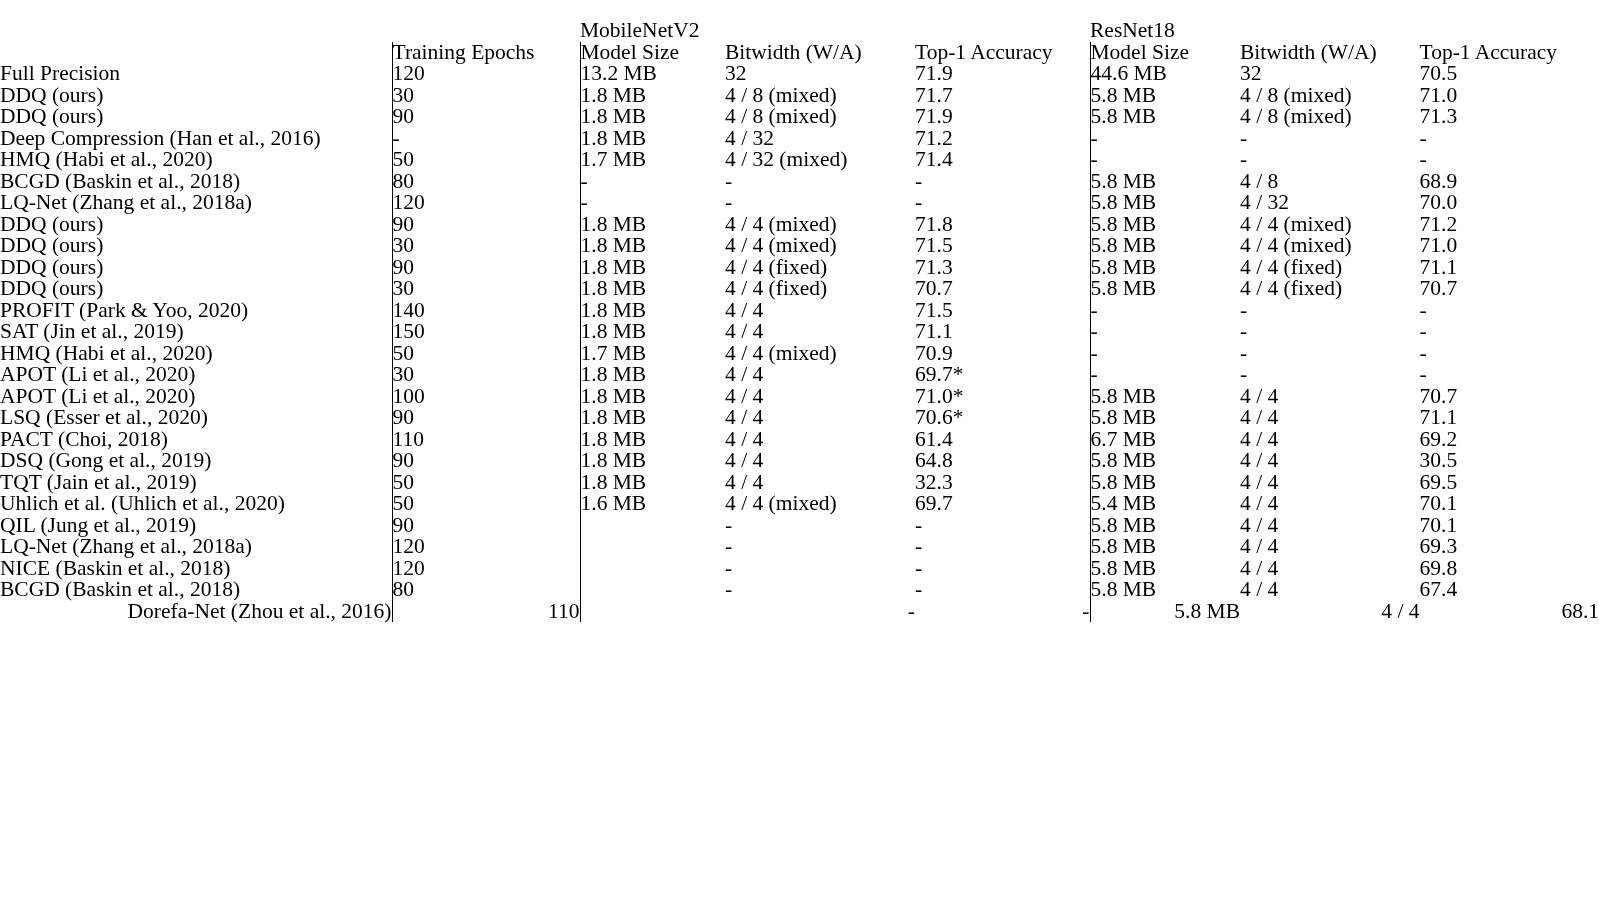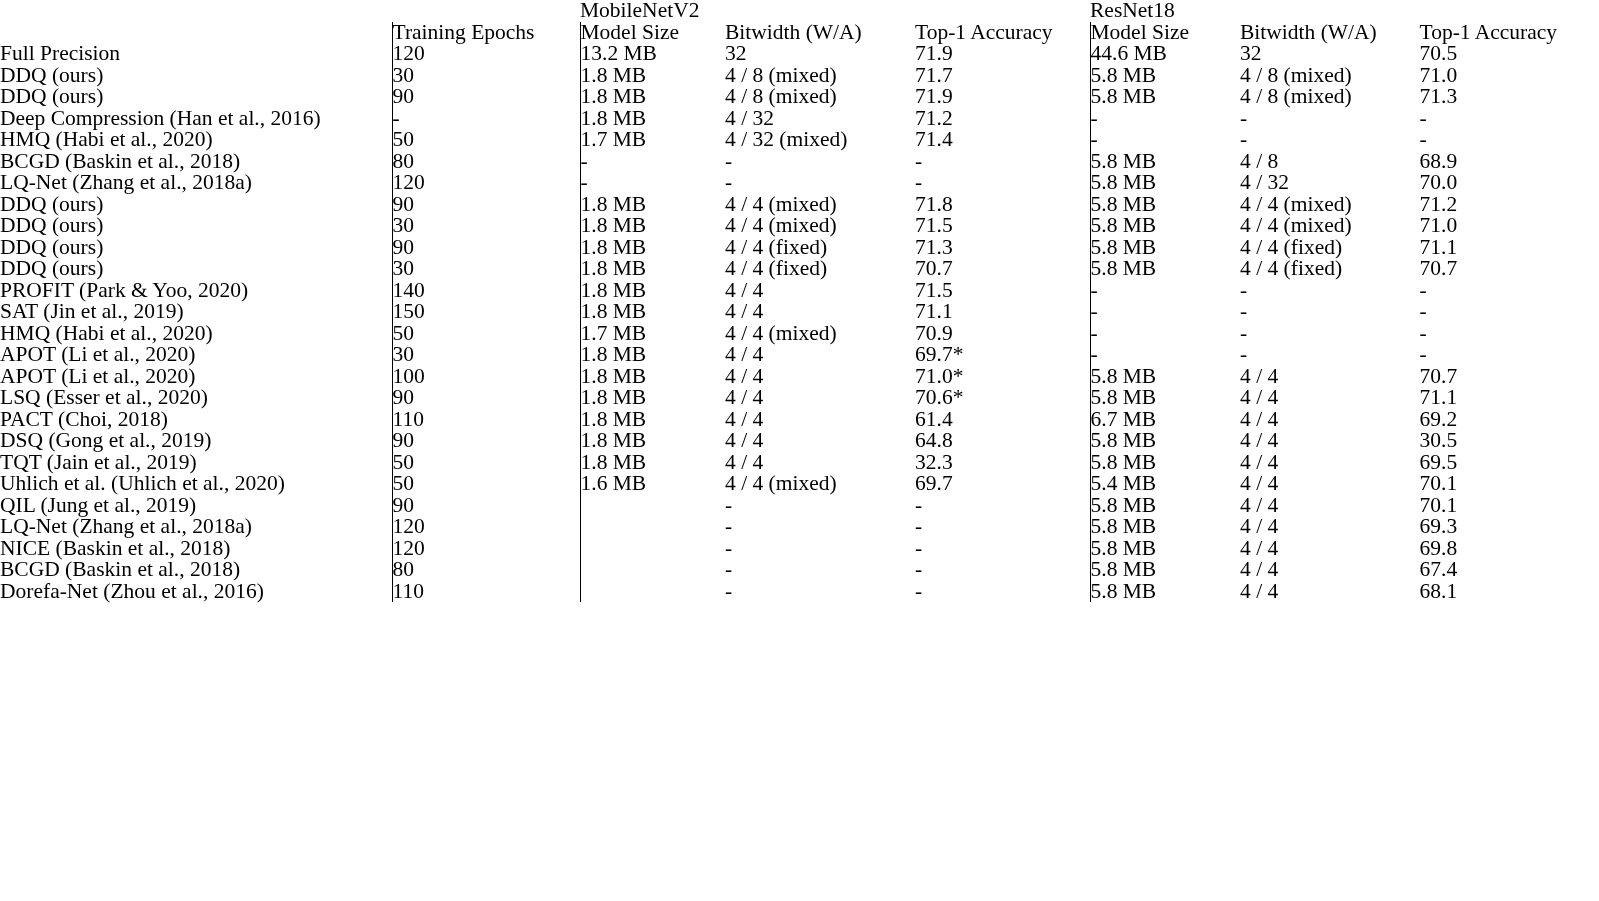--- a/index.html
+++ b/index.html
@@ -11,41 +11,42 @@
     width: 1599px;
     height: 901px;
     font-family: "Liberation Serif", "DejaVu Serif", serif;
     color: #000000;
     overflow: hidden;
   }
   #table-wrap {
     width: 1599px;
     box-sizing: border-box;
     padding: 0;
+    margin-top: 20px;
   }
   table.results {
     border-collapse: collapse;
     width: 1599px;
     table-layout: fixed;
     font-size: 21.5px;
     line-height: 1.0;
   }
   table.results td, table.results th {
     padding: 0;
     margin: 0;
     border: 0;
     font-weight: normal;
     vertical-align: middle;
     white-space: nowrap;
   }
 
   
   .rule-top > td { border-top: 3.2px solid #000; }
   .rule-thin > td { border-top: 1.4px solid #000; }
-  .rule-bottom > td { border-bottom: 3.2px solid #000; }
+  .rule-bottom > td { border-bottom: 3.2px solid #000; text-align: right; }
 
   
   .vl-method { border-left: 1.4px solid #000 !important; }
   .vl-group  { border-left: 1.4px solid #000 !important; }
 
   
   col.c-method { width: 392px; }
   col.c-epochs { width: 188px; }
   col.c-msize1 { width: 145px; }
   col.c-bw1    { width: 190px; }

